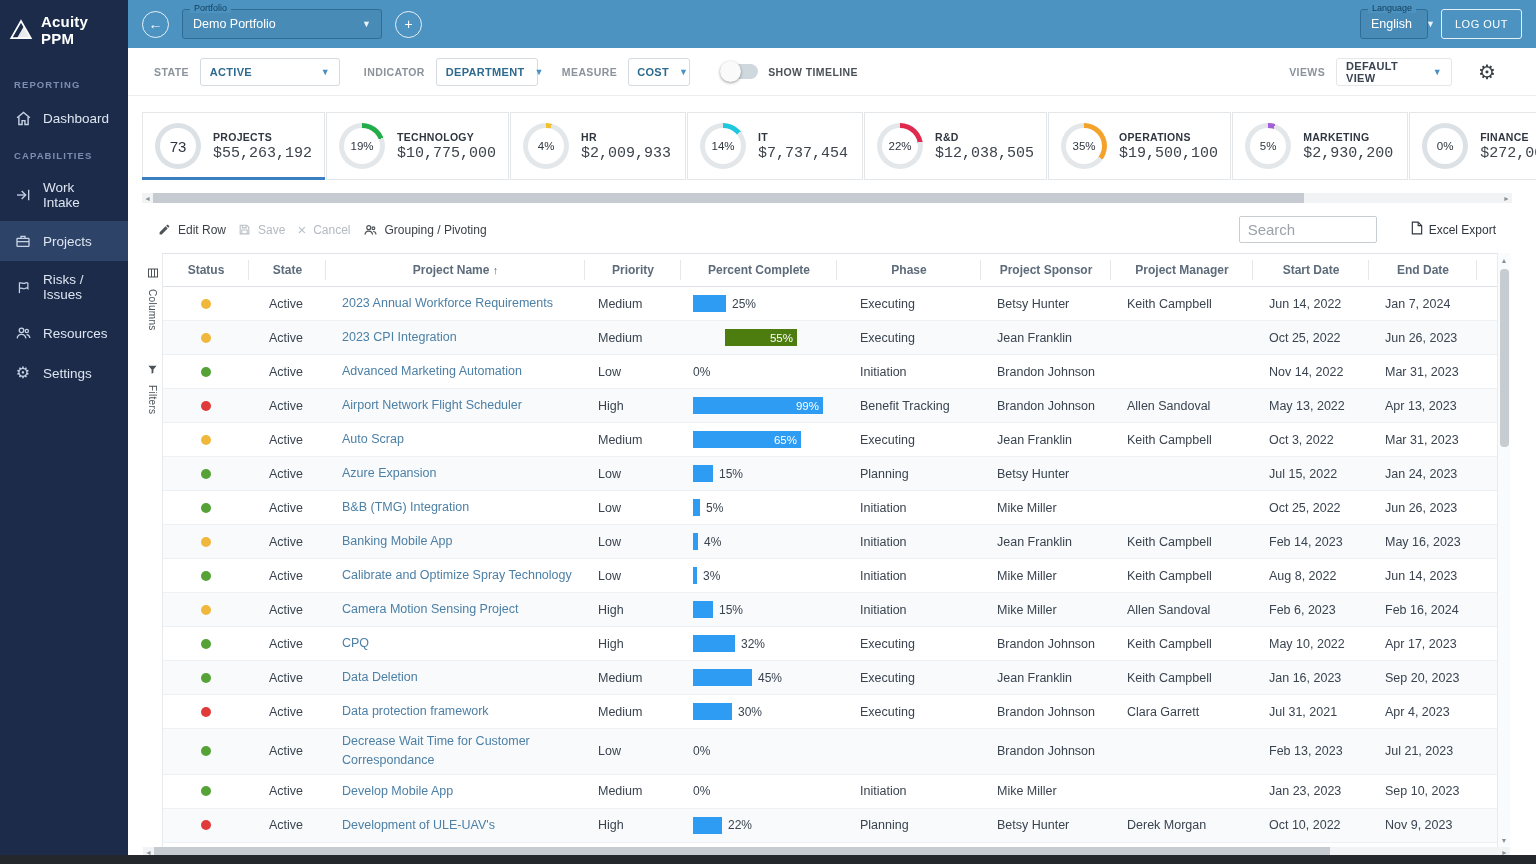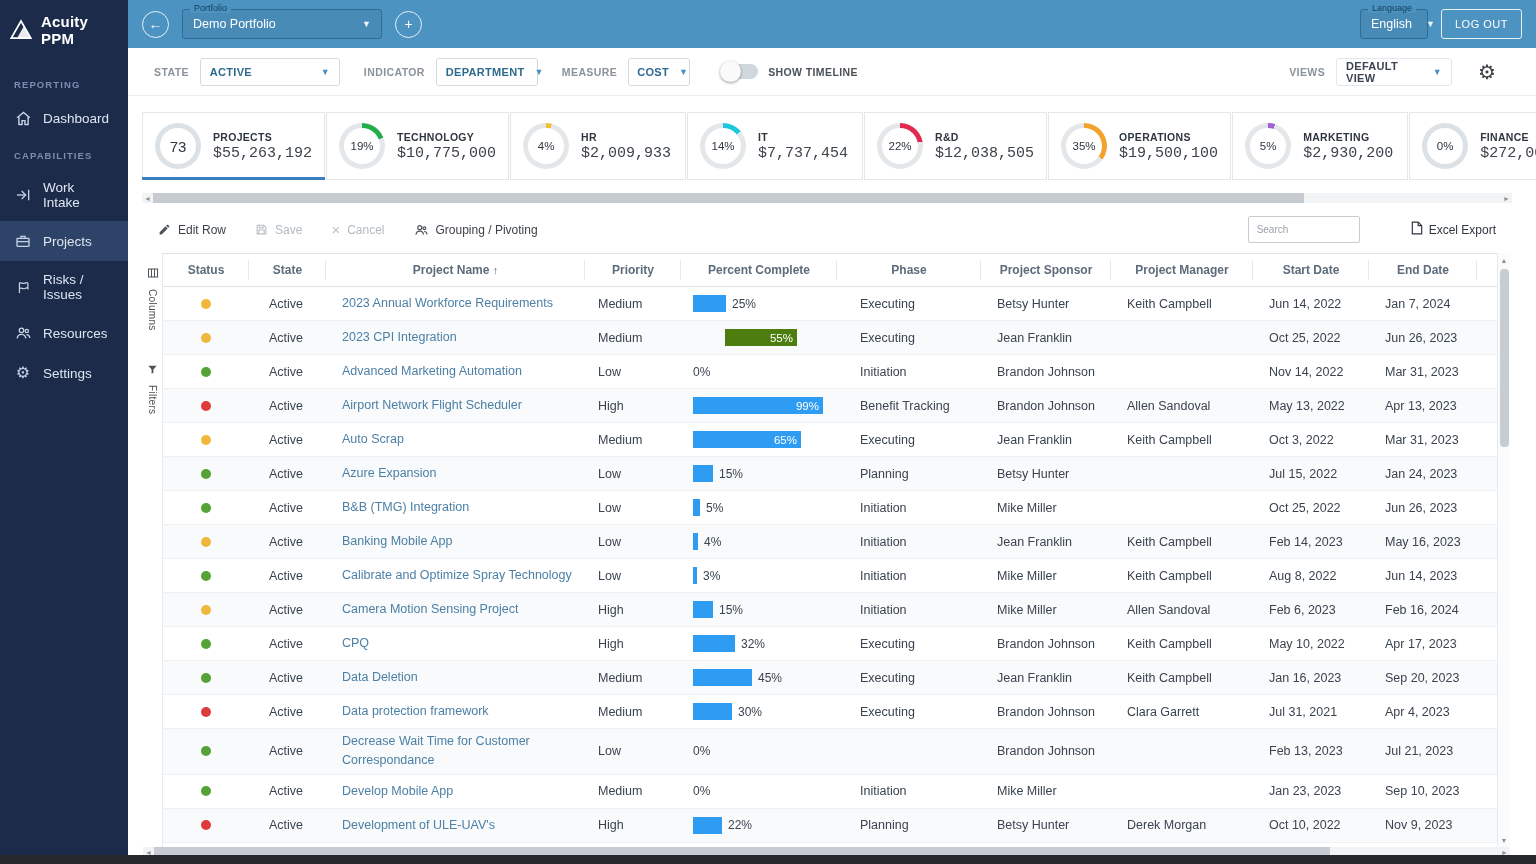--- a/index.html
+++ b/index.html
@@ -51,26 +51,26 @@
   .donut-val { position: absolute; inset: 0; display: flex; align-items: center; justify-content: center; font-size: 11.5px; color: #2f3640; z-index: 1; }
   .donut-val.big { font-size: 15px; }
   .kpi-label { font-size: 10.5px; font-weight: 700; color: #2f3640; letter-spacing: .3px; white-space: nowrap; }
   .kpi-amount { font-size: 15px; color: #3c434b; margin-top: 2px; white-space: nowrap; font-family: Liberation Mono, monospace; }
   
   .hscroll { height: 10px; background: #f1f3f4; position: relative; margin-top: 13px; margin-right: 24px; }
   .hscroll .hthumb { position: absolute; top: 0; bottom: 0; left: 11px; background: #c6cbd1; }
   .hscroll .sb-arrow { position: absolute; top: 0; width: 11px; height: 10px; font-size: 7px; color: #8b9197; display: flex; align-items: center; justify-content: center; background: #f1f3f4; }
   .hscroll .sb-left { left: 0; } .hscroll .sb-right { right: 0; }
   
-  .grid-toolbar { display: flex; align-items: center; gap: 29px; padding: 13px 0 10px; margin: 0 40px 0 30px; flex-shrink: 0; }
+  .grid-toolbar { display: flex; align-items: center; gap: 12px; padding: 13px 0 10px; margin: 0 40px 0 30px; flex-shrink: 0; }
   .tool-btn { display: flex; align-items: center; gap: 7px; font-size: 12px; color: #3c4248; cursor: pointer; }
   .tool-btn .ticon { display: flex; align-items: center; color: #4c5359; }
   .tool-btn.disabled { color: #b3bac1; cursor: default; }
   .tool-btn.disabled .ticon { color: #b9c0c6; }
-  .search-input { margin-left: auto; margin-right: 22px; width: 112px; height: 27px; border: 1px solid #c8cdd2; border-radius: 2px; padding: 0 8px; font-size: 10px; color: #3a4450; font-family: inherit; outline: none; }
+  .search-input { margin-left: auto; margin-right: 22px; width: 138px; height: 27px; border: 1px solid #c8cdd2; border-radius: 2px; padding: 0 8px; font-size: 15px; color: #3a4450; font-family: inherit; outline: none; }
   .search-input::placeholder { color: #9aa2aa; }
   .excel-btn { display: flex; align-items: center; gap: 6px; font-size: 12px; color: #2f3640; cursor: pointer; }
   
   .grid-area { display: flex; margin: 0 26px 0 15px; height: 594px; flex-shrink: 0; }
   .side-tabs { width: 19px; display: flex; flex-direction: column; gap: 30px; padding-top: 12px; flex-shrink: 0; }
   .side-tab { display: flex; flex-direction: column; align-items: center; gap: 6px; color: #4a5157; cursor: pointer; }
   .side-tab .vtext { writing-mode: vertical-rl; font-size: 10px; letter-spacing: .3px; }
   .table { flex: 1; min-width: 0; border-top: 1px solid #e0e4e8; border-left: 1px solid #e8ebee; display: flex; flex-direction: column; overflow: hidden; }
   .grid-cols { display: grid; grid-template-columns: 86px 77px 259px 96px 156px 144px 130px 142px 116px 108px; }
   .thead { height: 33px; align-items: center; border-bottom: 1px solid #dfe3e7; background: #fff; flex-shrink: 0; }

